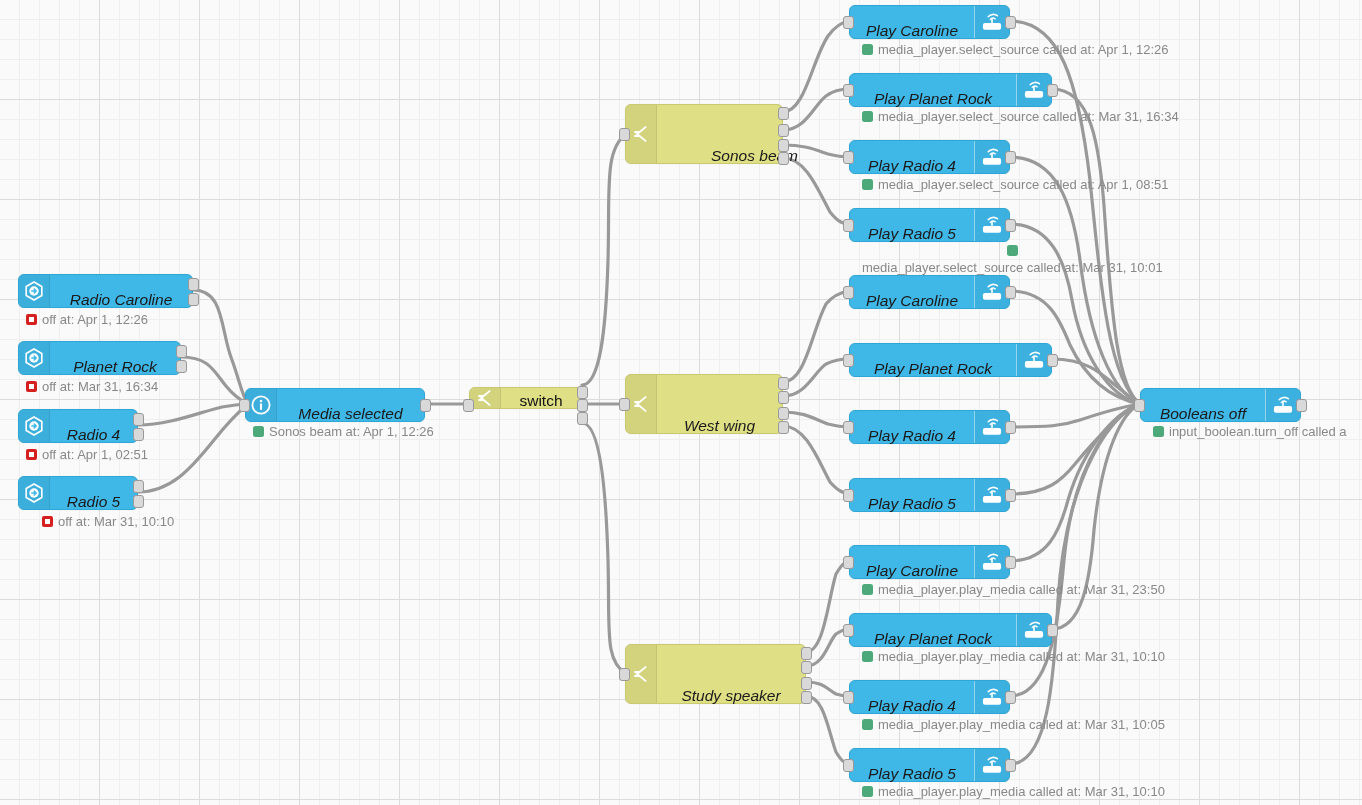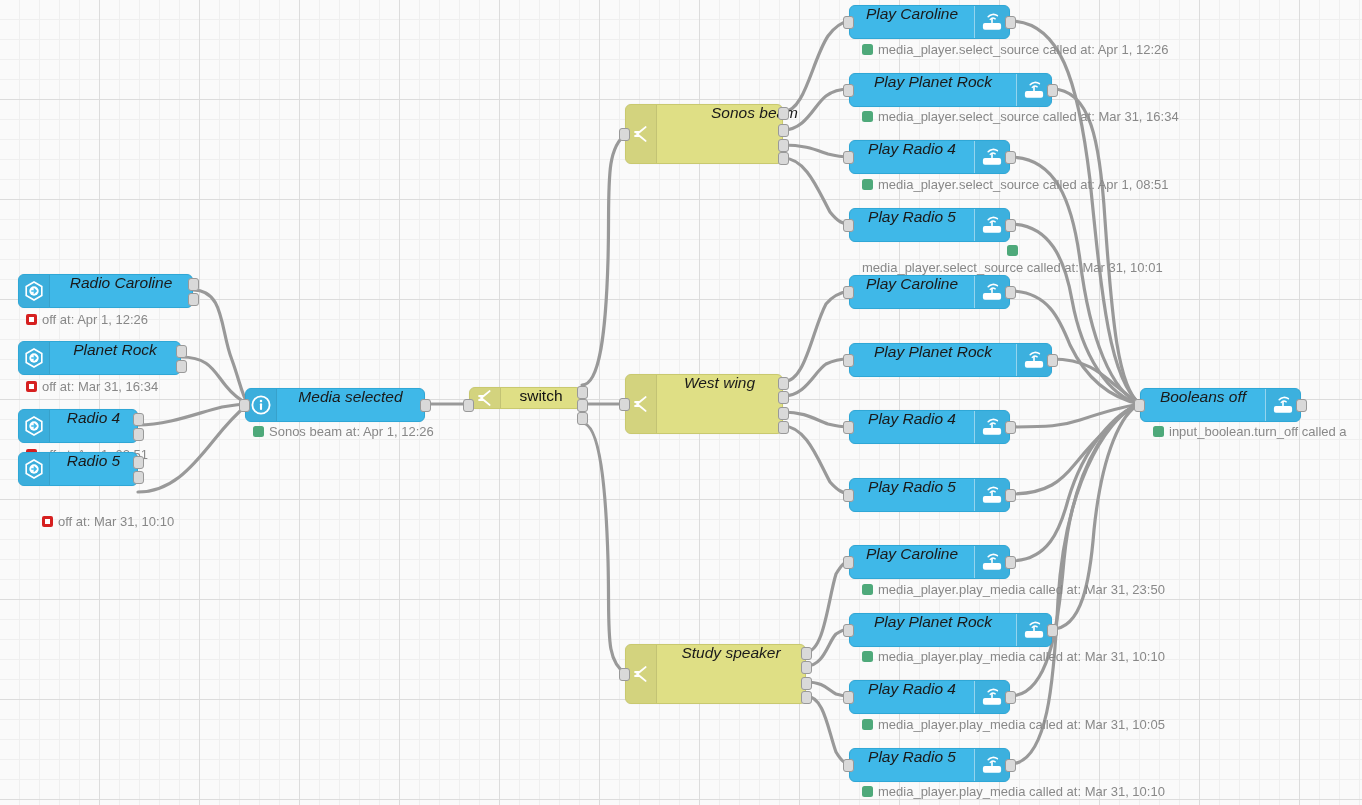--- a/index.html
+++ b/index.html
@@ -18,21 +18,21 @@
       linear-gradient(to bottom,#efefef 1px,transparent 1px);
     background-size:100px 100px,100px 100px,20px 20px,20px 20px;
     background-position:-1px -1px,-1px -1px,-1px -1px,-1px -1px;
   }
   #wires{position:absolute;left:0;top:0;width:1362px;height:805px;pointer-events:none;}
   .wire{fill:none;stroke:#999999;stroke-width:3.2;stroke-linecap:round;}
 
   .node{
     position:absolute;box-sizing:border-box;
     border-radius:6px;height:34px;
-    display:flex;align-items:flex-start;
+    display:flex;align-items:flex-end;
     border:1px solid rgba(0,0,0,0.12);
     box-shadow:0 0 1px rgba(0,0,0,0.12);
   }
   .node.blue{background:#3fb8e8;border-color:#2fa7d6;}
   .node.yellow{background:#dfdf85;border-color:#c9c96f;}
 
   .node .lbl{
     flex:1 1 auto;text-align:center;
     font-style:italic;font-size:15.5px;color:#1a1a1a;
     white-space:nowrap;padding:0 8px;line-height:1;
@@ -170,21 +170,21 @@
     </span>
     <span class="lbl">Radio 4</span>
     <span class="port out" style="top:3px;"></span>
     <span class="port out" style="top:18px;"></span>
   </div>
   <div class="status" style="left:26px;top:448px;">
     <span class="dot red"></span>
     <span class="st-txt">off at: Apr 1, 02:51</span>
   </div>
 
-  <div class="node blue" style="left:18px;top:452px;width:120px;">
+  <div class="node blue" style="left:18px;top:476px;width:120px;">
     <span class="icon-left">
       <svg width="22" height="22" viewBox="0 0 24 24">
           <polygon points="12,2.2 20.5,7.1 20.5,16.9 12,21.8 3.5,16.9 3.5,7.1" fill="none" stroke="#fff" stroke-width="1.8"></polygon>
           <circle cx="12" cy="12" r="5.1" fill="#fff"></circle>
           <path d="M9.6 12h4.3M12.2 9.8L14.4 12l-2.2 2.2" stroke="#3fb8e8" stroke-width="1.7" fill="none" stroke-linecap="round" stroke-linejoin="round"></path>
         </svg>
     </span>
     <span class="lbl">Radio 5</span>
     <span class="port out" style="top:3px;"></span>
     <span class="port out" style="top:18px;"></span>

